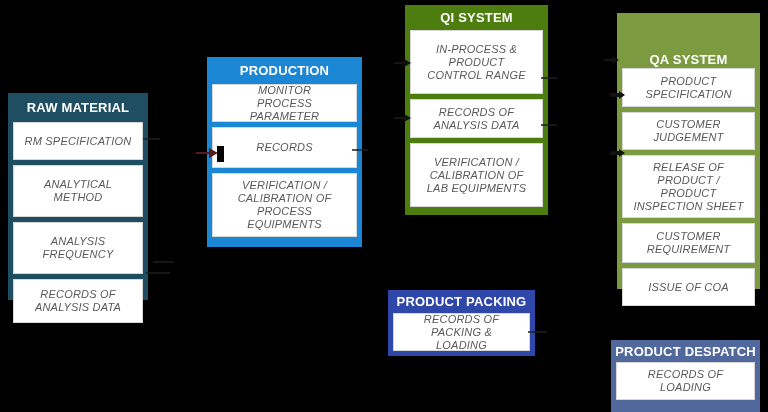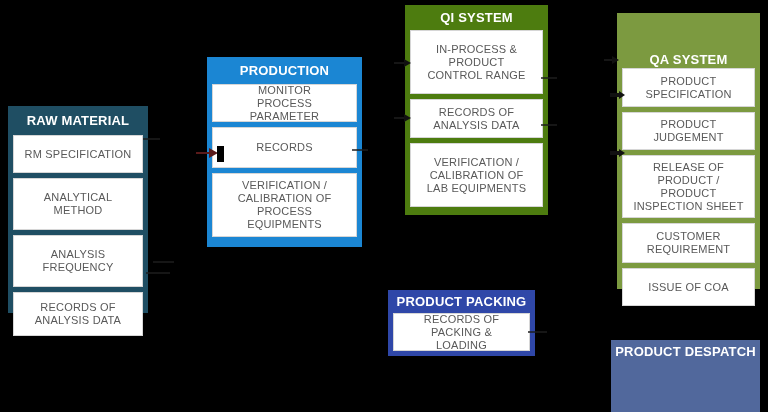--- a/index.html
+++ b/index.html
@@ -11,25 +11,26 @@
   .col-header {
     color:#fff; font-weight:bold; font-size:13px; letter-spacing:.2px;
     display:flex; align-items:center; justify-content:center; text-align:center;
     white-space:nowrap;
   }
   .box {
     background:#fff; border:1px solid #d6d6d6; box-sizing:border-box;
     display:flex; align-items:center; justify-content:center; text-align:center;
     color:#595959; font-size:11px; line-height:13px; padding:2px 7px;
     letter-spacing:.2px;
+    font-style:italic;
   }
   .box + .box { margin-top:5px; }
   .box span { display:inline-block; }
 
-  #col-raw      { left:8px;   top:106px;  width:140px; height:207px; }
+  #col-raw      { left:8px;   top:93px;  width:140px; height:207px; }
   #col-raw .col-header { height:29px; }
   #col-prod     { left:207px; top:57px;  width:155px; height:190px; }
   #col-prod .col-header { height:27px; }
   #col-qi       { left:405px; top:5px;   width:143px; height:210px; }
   #col-qi .col-header { height:25px; }
   #col-qa       { left:617px; top:13px;  width:143px; height:276px; }
   #col-qa .col-header { height:17px;margin-top:38px; }
   #col-pack     { left:388px; top:290px; width:147px; height:66px; }
   #col-pack .col-header { height:23px; }
   #col-desp     { left:611px; top:340px; width:149px; height:83px; }
@@ -83,21 +84,21 @@
       <span style="max-width:122px">VERIFICATION / CALIBRATION OF LAB EQUIPMENTS</span>
       </div>
   </div>
 
   <div class="col" id="col-qa" style="background-color: rgb(124, 154, 64);">
     <div class="col-header">QA SYSTEM</div>
     <div class="box" style="height:39px">
       <span style="max-width:100px">PRODUCT SPECIFICATION</span>
       </div>
     <div class="box" style="height:38px">
-      <span style="max-width:90px">PRODUCT JUDGEMENT</span>
+      <span style="max-width:90px">CUSTOMER JUDGEMENT</span>
       </div>
     <div class="box" style="height:63px">
       <span style="max-width:112px">RELEASE OF PRODUCT / PRODUCT INSPECTION SHEET</span>
       </div>
     <div class="box" style="height:40px">
       <span style="max-width:100px">CUSTOMER REQUIREMENT</span>
       </div>
     <div class="box" style="height:38px">
       <span>ISSUE OF COA</span>
       </div>
@@ -105,20 +106,23 @@
 
   <div class="col" id="col-pack" style="background-color: rgb(47, 71, 168);">
     <div class="col-header">PRODUCT PACKING</div>
     <div class="box" style="height:38px">
       <span style="max-width:110px">RECORDS OF PACKING &amp; LOADING</span>
       </div>
   </div>
 
   <div class="col" id="col-desp" style="background-color: rgb(81, 104, 156);">
     <div class="col-header">PRODUCT DESPATCH</div>
+    <div class="box" style="height:38px">
+      <span style="max-width:80px">RECORDS OF LOADING</span>
+      </div>
   </div>
 
   <svg class="connectors" width="768" height="412" viewBox="0 0 768 412">
     <g stroke="#1e1e1e" stroke-width="1.5" fill="none">
 
       <line x1="143" y1="139" x2="160" y2="139"></line>
 
       <line x1="146" y1="273" x2="170" y2="273"></line>
       <line x1="153" y1="262" x2="174" y2="262"></line>
 

